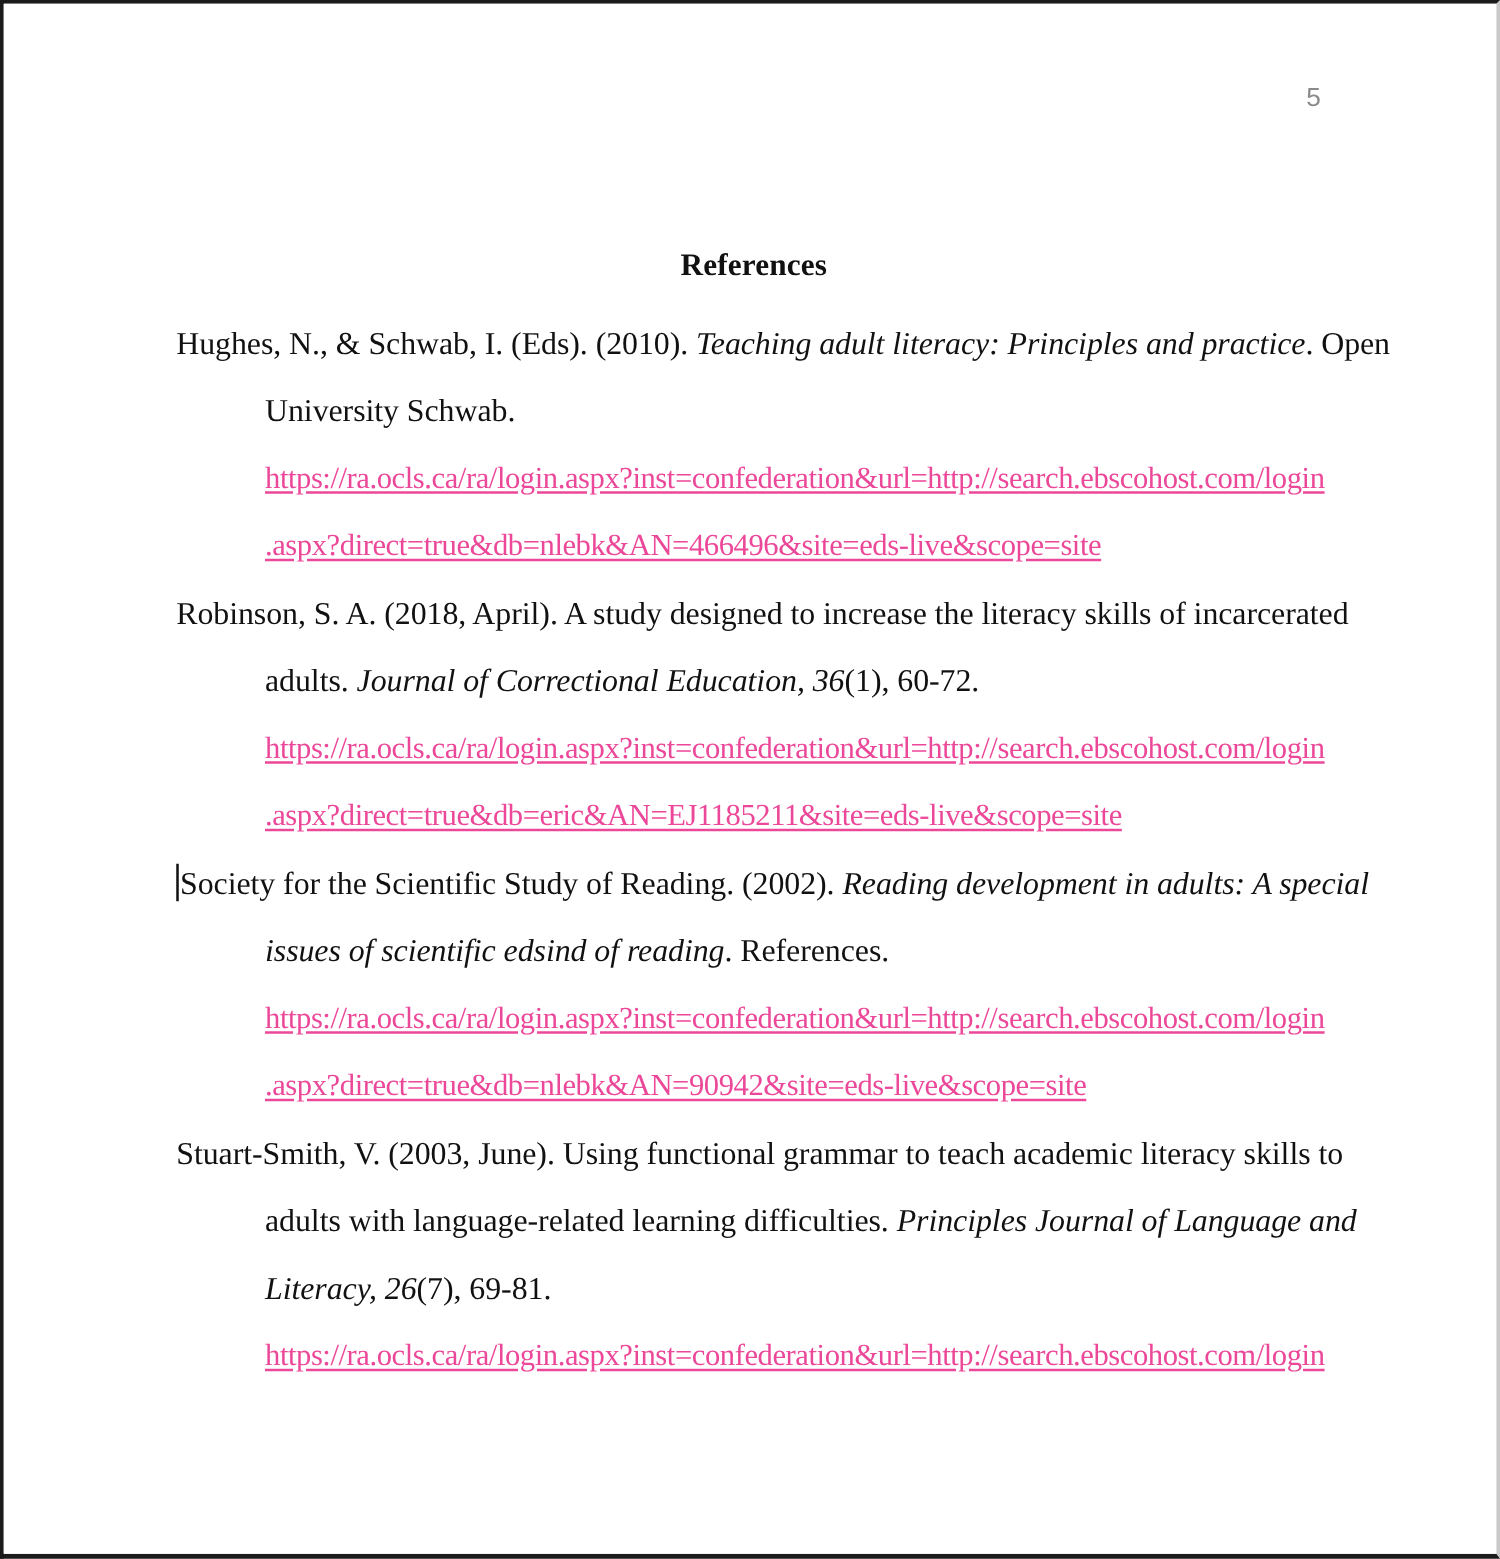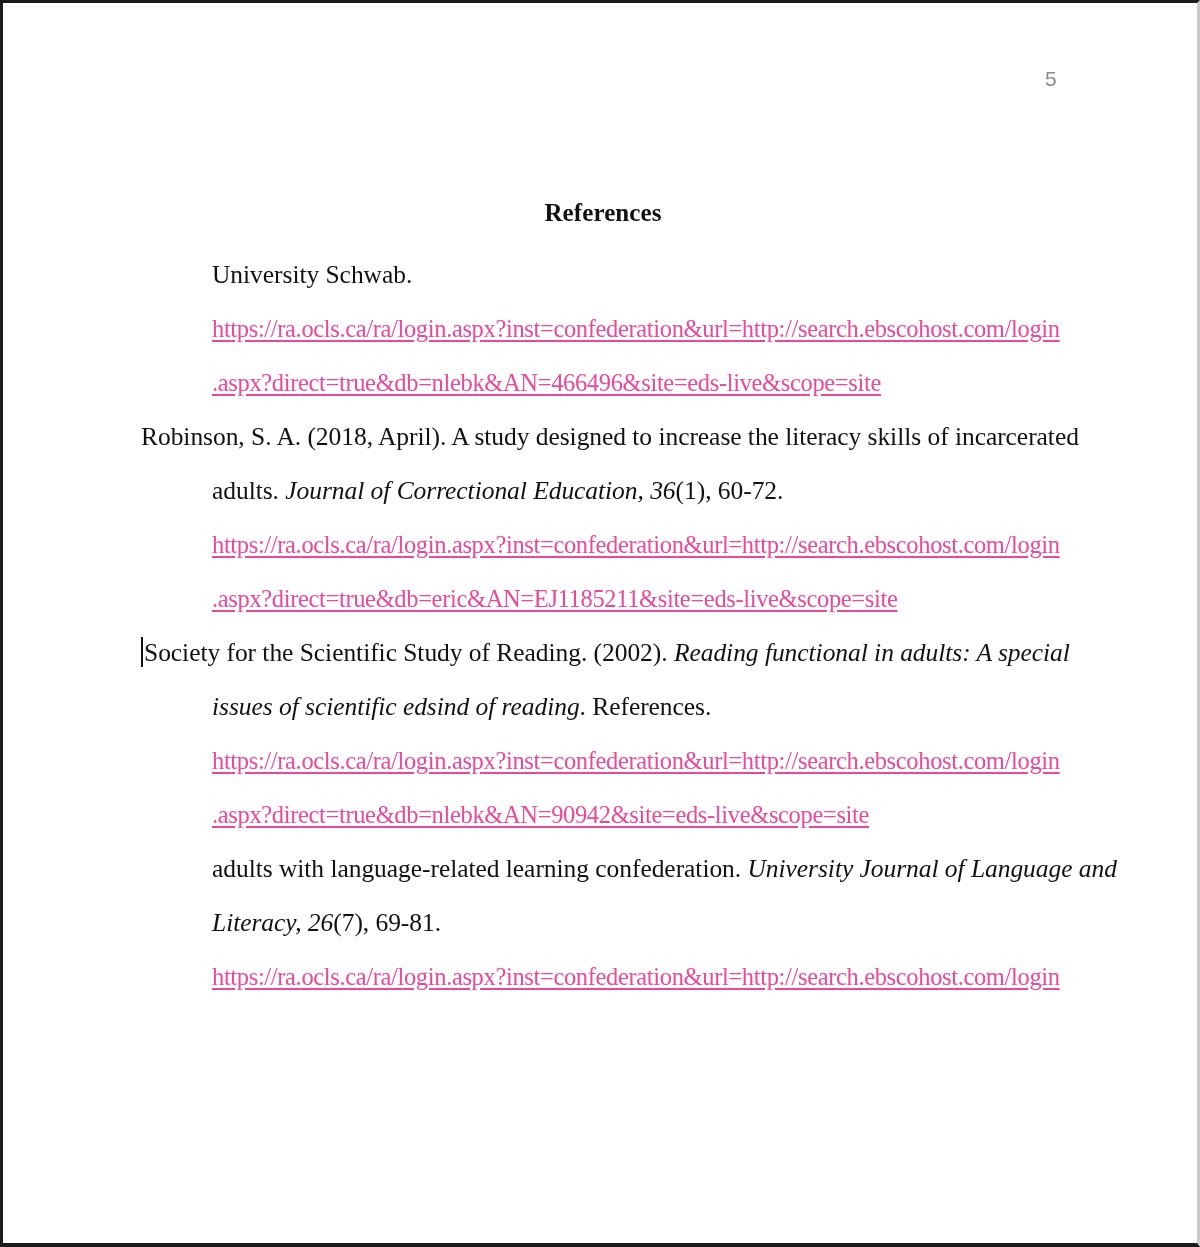--- a/index.html
+++ b/index.html
@@ -121,37 +121,39 @@
 
 <div id="page-frame">
   <div id="page-sheet">
 
     <div id="page-number">5</div>
 
     <div id="doc-title">References</div>
 
     <div id="reference-list">
         <div class="reference-entry">
+          <div class="ref-line"><span>Hughes, N., &amp; Schwab, I. (Eds). (2010). </span><i>Teaching adult literacy: Principles and practice</i><span>. Open</span></div>
           <div class="ref-line indent"><span>University Schwab.</span></div>
           <div class="url-line"><span class="url-text">https://ra.ocls.ca/ra/login.aspx?inst=confederation&amp;url=http://search.ebscohost.com/login</span></div>
           <div class="url-line"><span class="url-text">.aspx?direct=true&amp;db=nlebk&amp;AN=466496&amp;site=eds-live&amp;scope=site</span></div>
         </div>
         <div class="reference-entry">
           <div class="ref-line"><span>Robinson, S. A. (2018, April). A study designed to increase the literacy skills of incarcerated</span></div>
           <div class="ref-line indent"><span>adults. </span><i>Journal of Correctional Education, 36</i><span>(1), 60-72.</span></div>
           <div class="url-line"><span class="url-text">https://ra.ocls.ca/ra/login.aspx?inst=confederation&amp;url=http://search.ebscohost.com/login</span></div>
           <div class="url-line"><span class="url-text">.aspx?direct=true&amp;db=eric&amp;AN=EJ1185211&amp;site=eds-live&amp;scope=site</span></div>
         </div>
         <div class="reference-entry">
-          <div class="ref-line"><span class="caret"></span><span>Society for the Scientific Study of Reading. (2002). </span><i>Reading functional in adults: A special</i></div>
+          <div class="ref-line"><span class="caret"></span><span>Society for the Scientific Study of Reading. (2002). </span><i>Reading development in adults: A special</i></div>
           <div class="ref-line indent"><i>issues of scientific edsind of reading</i><span>. References.</span></div>
           <div class="url-line"><span class="url-text">https://ra.ocls.ca/ra/login.aspx?inst=confederation&amp;url=http://search.ebscohost.com/login</span></div>
           <div class="url-line"><span class="url-text">.aspx?direct=true&amp;db=nlebk&amp;AN=90942&amp;site=eds-live&amp;scope=site</span></div>
         </div>
         <div class="reference-entry">
-          <div class="ref-line indent"><span>adults with language-related learning confederation. </span><i>University Journal of Language and</i></div>
+          <div class="ref-line"><span>Stuart-Smith, V. (2003, June). Using functional grammar to teach academic literacy skills to</span></div>
+          <div class="ref-line indent"><span>adults with language-related learning difficulties. </span><i>Principles Journal of Language and</i></div>
           <div class="ref-line indent"><i>Literacy, 26</i><span>(7), 69-81.</span></div>
           <div class="url-line"><span class="url-text">https://ra.ocls.ca/ra/login.aspx?inst=confederation&amp;url=http://search.ebscohost.com/login</span></div>
         </div>
       </div>
 
   </div>
 </div>
 
 </body></html>

